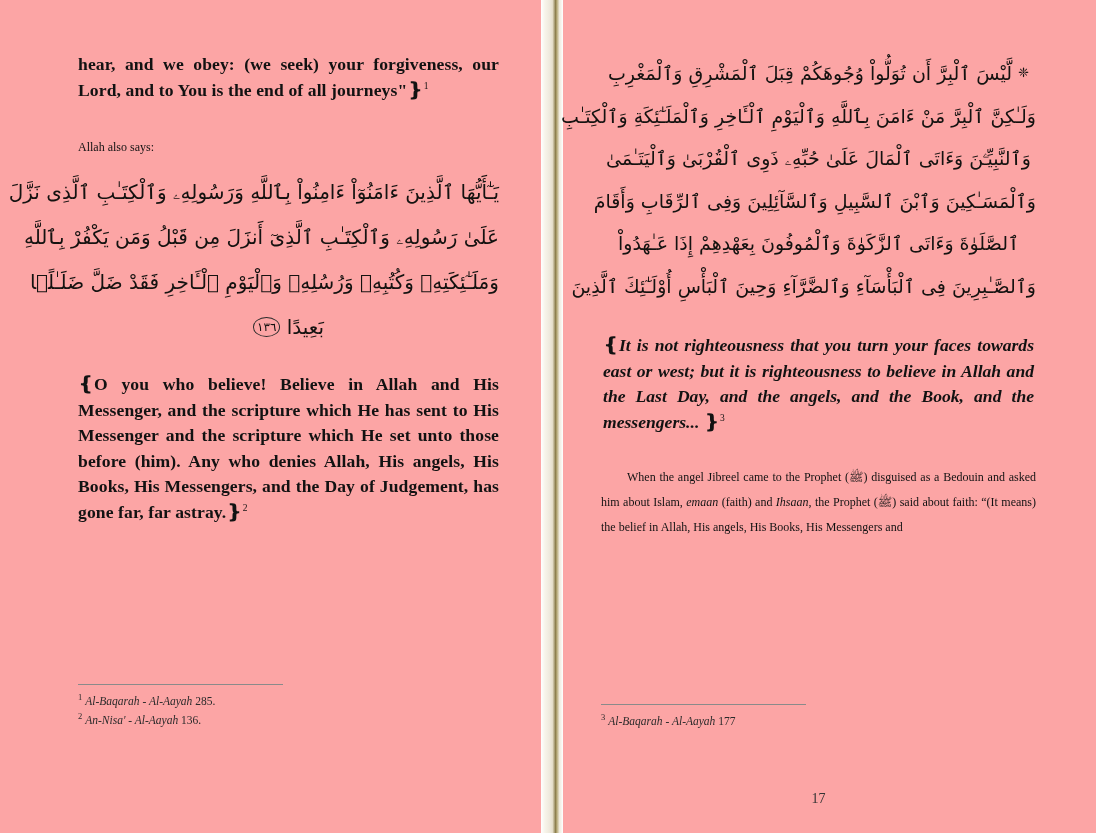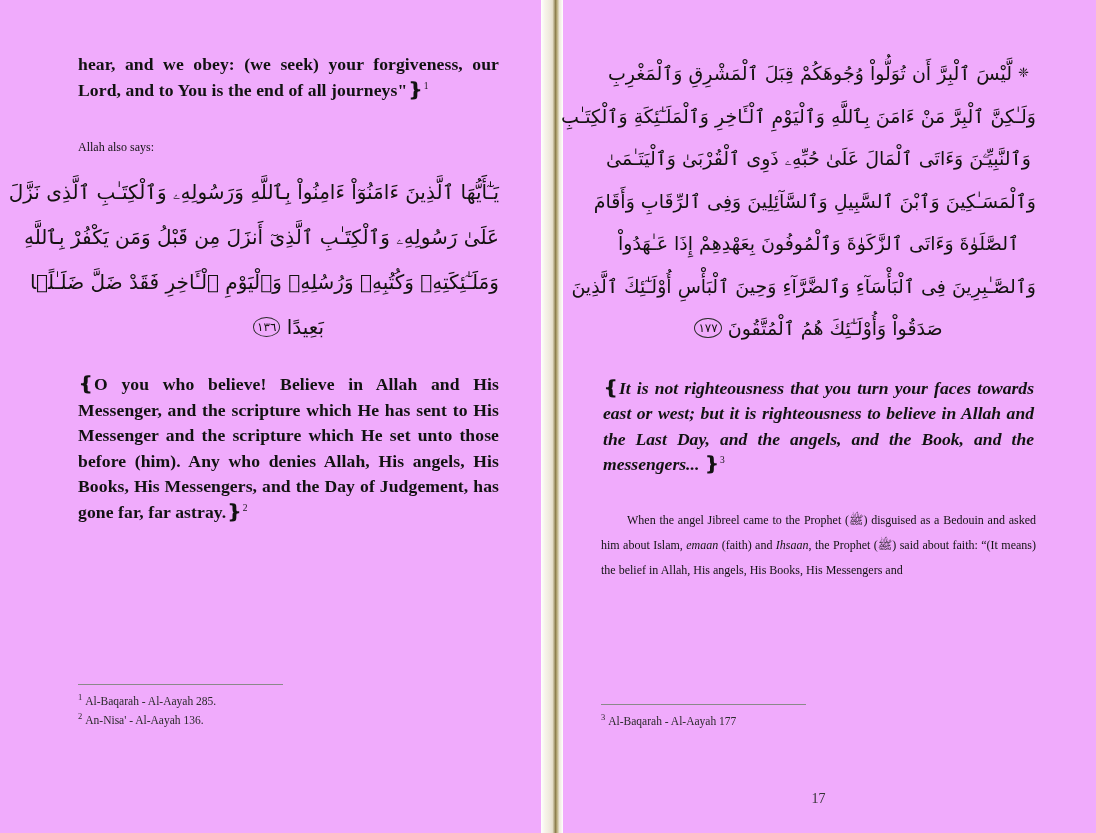--- a/index.html
+++ b/index.html
@@ -4,21 +4,21 @@
 <style>
   html, body {
     margin: 0;
     padding: 0;
     background: #ffffff;
   }
   .spread {
     position: relative;
     width: 1096px;
     height: 833px;
-    background: #f0abfc;
+    background: #fca5a5;
     overflow: hidden;
     font-family: "Liberation Serif", "DejaVu Serif", serif;
     color: #121212;
   }
 
   
   .gutter {
     position: absolute;
     top: 0;
     left: 541px;
@@ -127,21 +127,21 @@
     font-size: 11.5px;
     line-height: 15.5px;
     color: #2a2a2a;
     white-space: nowrap;
   }
   .fn-line .fn-num {
     font-size: 8.5px;
     vertical-align: super;
     margin-right: 3px;
   }
-  .fn-line .fn-src { }
+  .fn-line .fn-src { font-style: italic; }
 
   
   .page-num {
     position: absolute;
     bottom: 26px;
     width: 100%;
     left: 0;
     text-align: center;
     font-size: 14px;
     color: #333333;
@@ -194,22 +194,20 @@
       <div style="height:52px"></div>
 
       <div class="arabic arabic-right">
         <span class="aline"><span class="rosette">❈</span>
           <span>لَّيْسَ ٱلْبِرَّ أَن تُوَلُّواْ وُجُوهَكُمْ قِبَلَ ٱلْمَشْرِقِ وَٱلْمَغْرِبِ</span></span>
         <span class="aline">وَلَـٰكِنَّ ٱلْبِرَّ مَنْ ءَامَنَ بِٱللَّهِ وَٱلْيَوْمِ ٱلْـَٔاخِرِ وَٱلْمَلَـٰٓئِكَةِ وَٱلْكِتَـٰبِ</span>
         <span class="aline">وَٱلنَّبِيِّـۧنَ وَءَاتَى ٱلْمَالَ عَلَىٰ حُبِّهِۦ ذَوِى ٱلْقُرْبَىٰ وَٱلْيَتَـٰمَىٰ</span>
         <span class="aline">وَٱلْمَسَـٰكِينَ وَٱبْنَ ٱلسَّبِيلِ وَٱلسَّآئِلِينَ وَفِى ٱلرِّقَابِ وَأَقَامَ</span>
         <span class="aline">ٱلصَّلَوٰةَ وَءَاتَى ٱلزَّكَوٰةَ وَٱلْمُوفُونَ بِعَهْدِهِمْ إِذَا عَـٰهَدُواْ</span>
         <span class="aline">وَٱلصَّـٰبِرِينَ فِى ٱلْبَأْسَآءِ وَٱلضَّرَّآءِ وَحِينَ ٱلْبَأْسِ أُوْلَـٰٓئِكَ ٱلَّذِينَ</span>
-        <span class="aline"><span>صَدَقُواْ وَأُوْلَـٰٓئِكَ هُمُ ٱلْمُتَّقُونَ</span>
-          <span class="ayah">١٧٧</span></span>
       </div>
 
       <div style="height:24px"></div>
 
       <p class="bold-quote-italic"><span class="brk">❴</span><span>It is not righteousness that you turn your faces towards east or west; but it is righteousness to believe in Allah and the Last Day, and the angels, and the Book, and the messengers...</span> <span class="brk">❵</span><sup class="fn">3</sup></p>
 
       <div style="height:28px"></div>
 
       <p class="para para-indent"><span>When the angel Jibreel came to the Prophet (</span><span>ﷺ</span><span>) disguised as a Bedouin and asked him about Islam, </span><span class="it">emaan</span><span> (faith) and </span><span class="it">Ihsaan</span><span>, the Prophet (</span><span>ﷺ</span><span>) said about faith: “(It means) the belief in Allah, His angels, His Books, His Messengers and</span></p>
 

